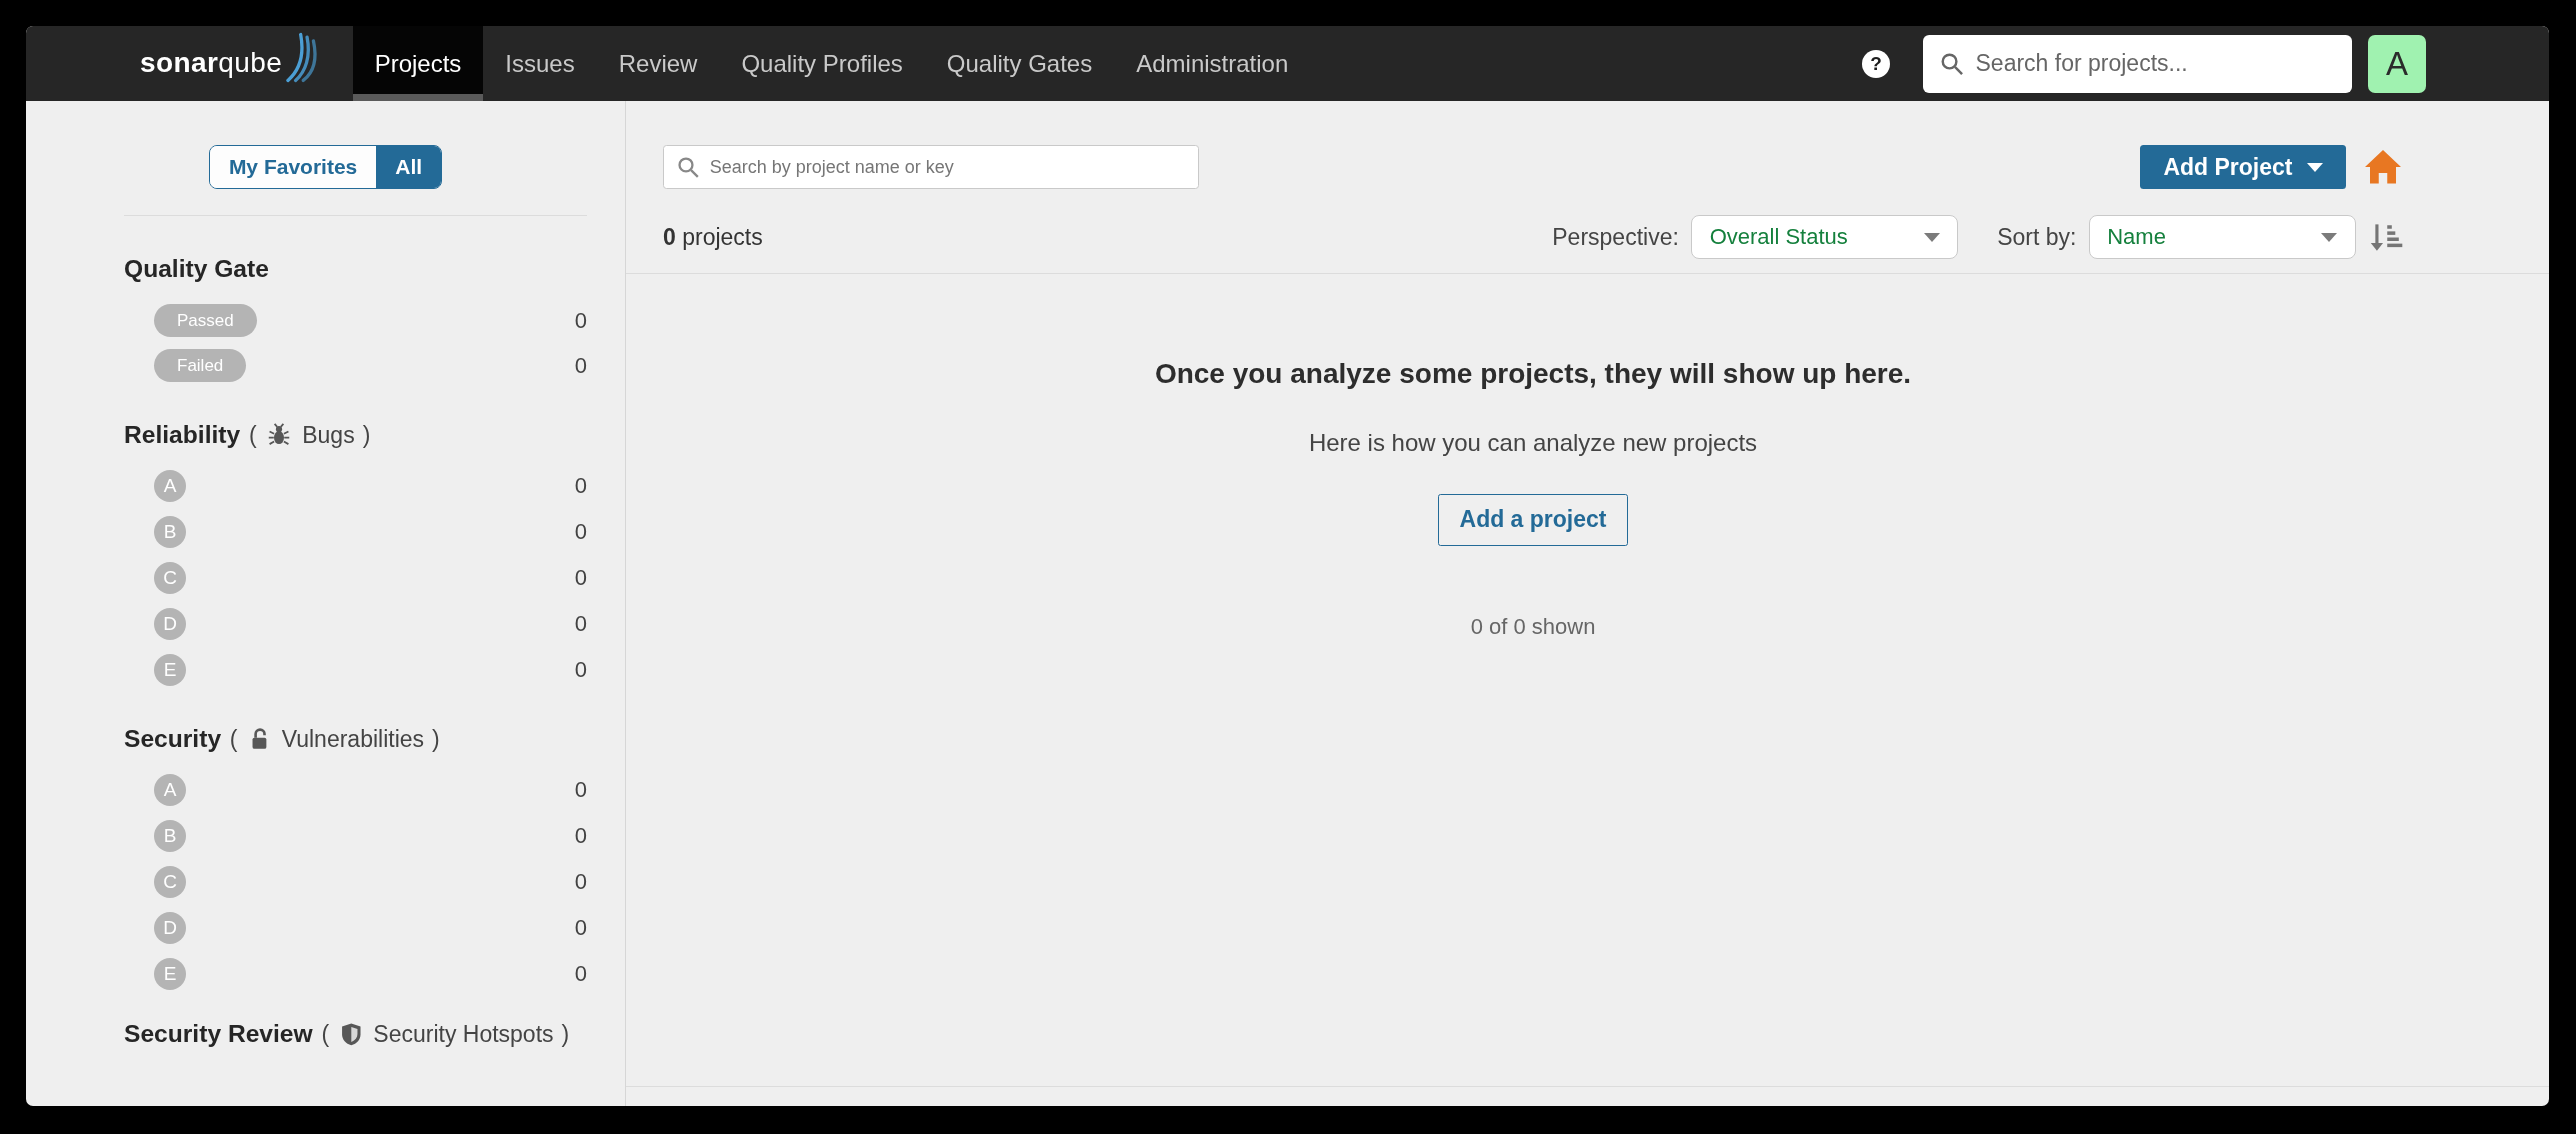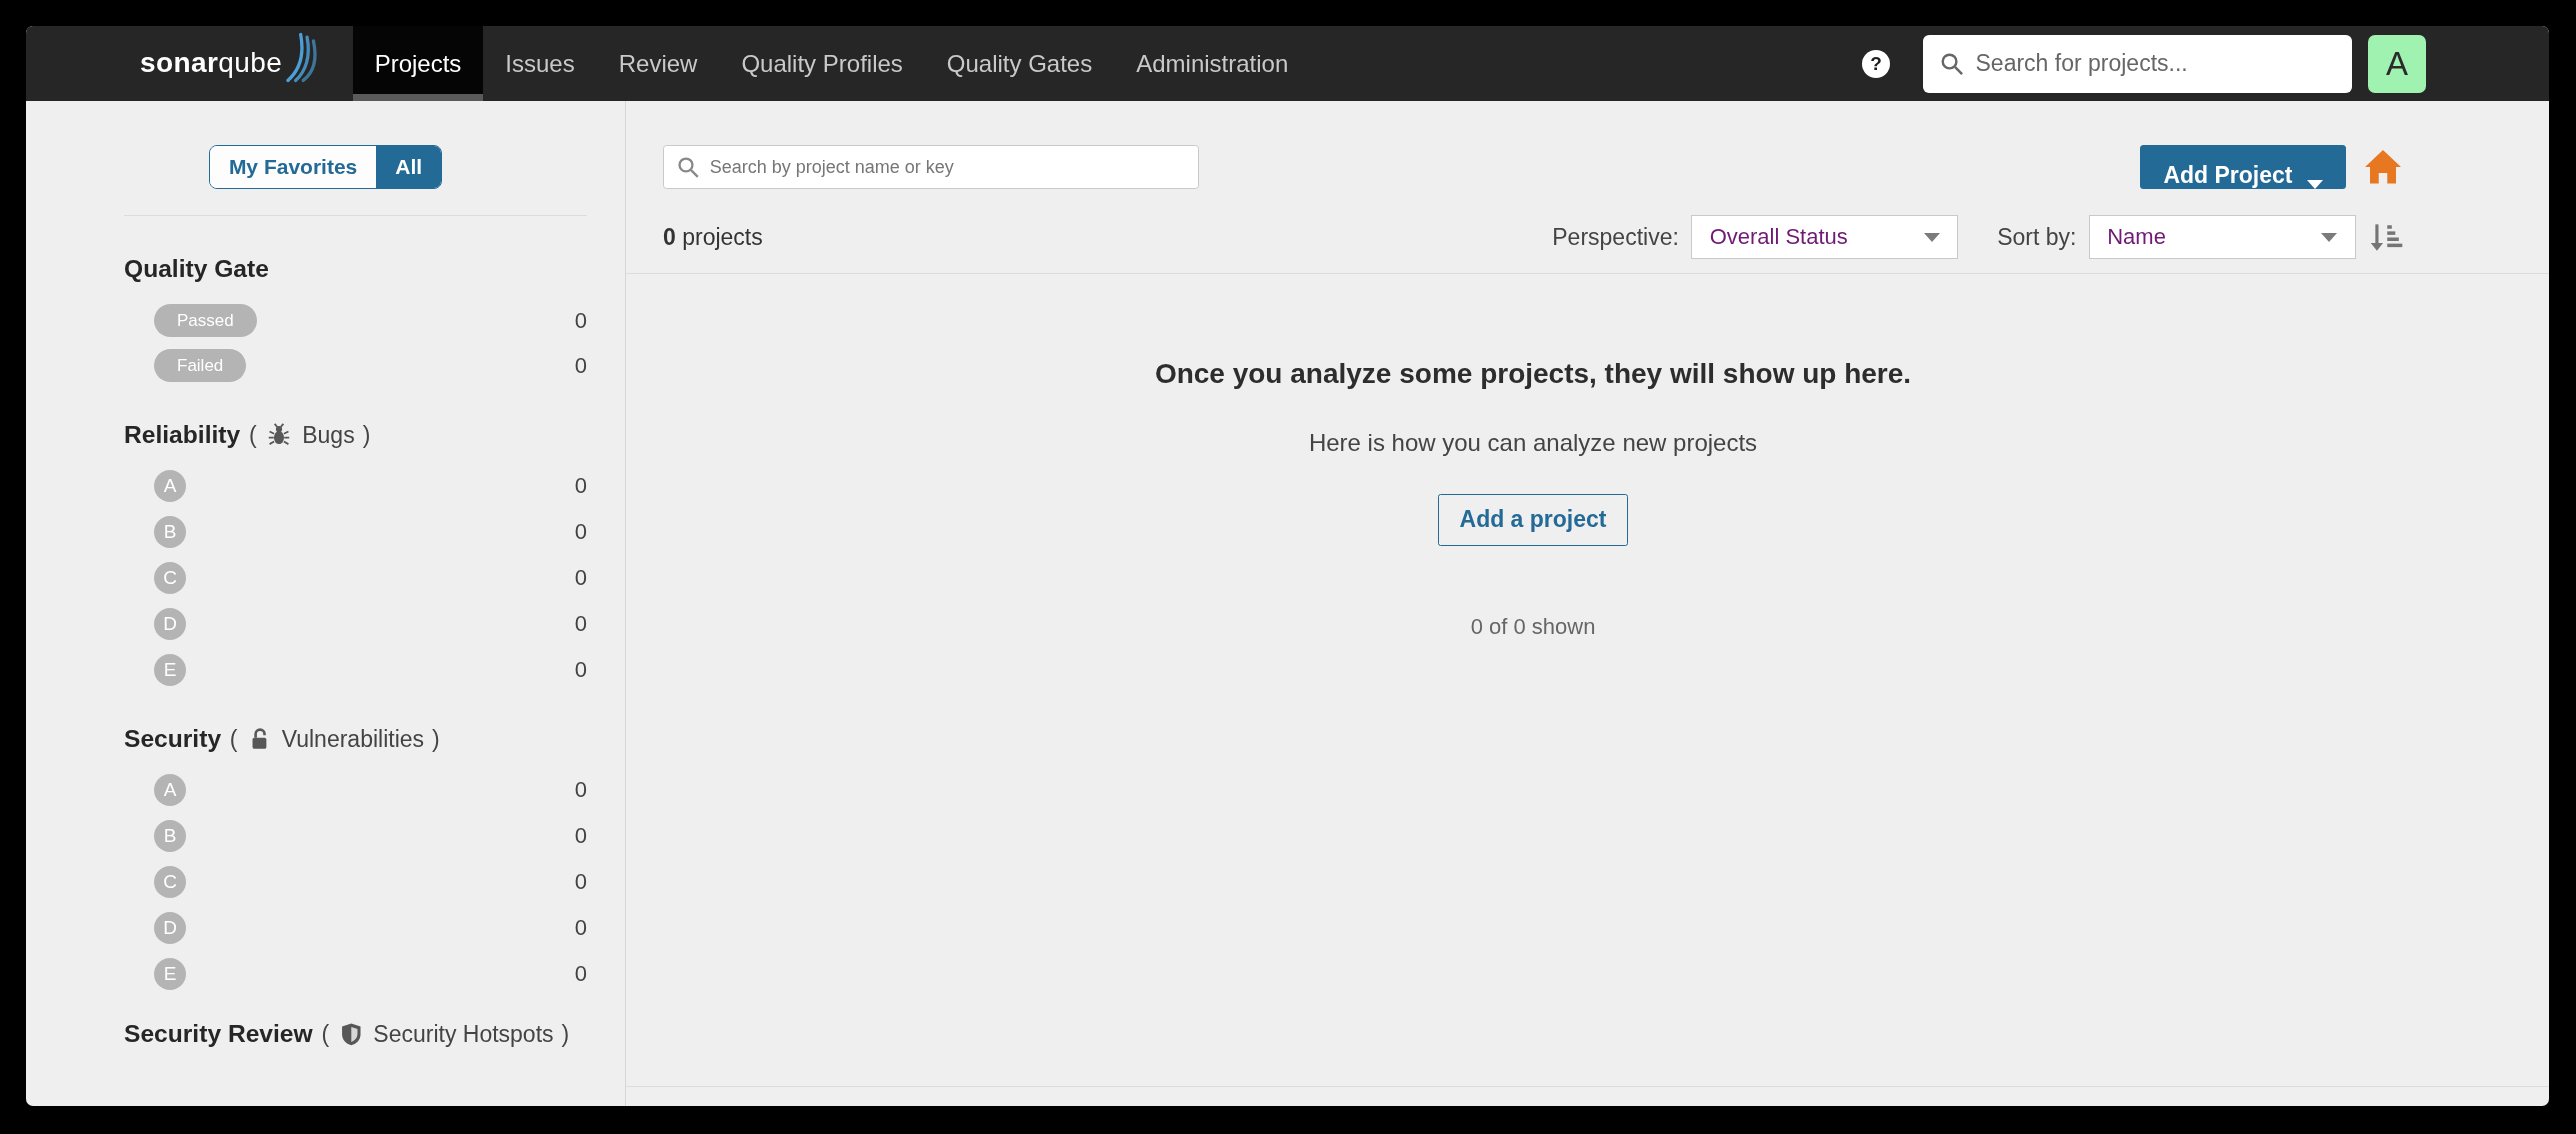--- a/index.html
+++ b/index.html
@@ -61,32 +61,32 @@
   
   .main { position:absolute; left:600px; right:0; top:0; bottom:0; padding:44px 146px 0 37px; }
   .row1 { display:flex; align-items:center; }
   .proj-search { width:536px; height:44px; background:#fff; border:0.9px solid #c9c9c9; border-radius:3.5px;
     display:flex; align-items:center; padding:0 12.3px; }
   .proj-search input { border:none; outline:none; flex:1; font-size:18px; color:#444;
     margin-left:8.8px; font-family:inherit; background:transparent; }
   .proj-search input::placeholder { color:#767676; }
   .add-project { margin-left:auto; height:44px; background:#236a97; color:#fff; border:none;
     border-radius:3.5px; font-size:23px; font-weight:bold; font-family:inherit;
-    display:flex; align-items:flex-end; gap:14px; padding:0 23px; cursor:pointer; }
+    display:flex; align-items:center; gap:14px; padding:0 23px; cursor:pointer; }
   .caret-w { width:0; height:0; border-left:8px solid transparent; border-right:8px solid transparent;
     border-top:9.6px solid #fff; }
   .home-btn { margin-left:17.5px; background:none; border:none; cursor:pointer; display:flex; }
 
   .row2 { display:flex; align-items:center; margin-top:26px; height:44px; }
   .proj-count { font-size:23px; color:#333; }
   .proj-count b { font-weight:bold; }
   .row2-right { margin-left:auto; display:flex; align-items:center; }
   .ctl-label { font-size:23px; color:#444; margin-right:12.3px; }
-  .select { width:267px; height:44px; background:#fff; border:0.9px solid #c9c9c9; border-radius:0;
-    display:flex; align-items:center; padding:0 17.5px; font-size:22px; color:#701a75; cursor:pointer;gap:35px; }
+  .select { width:267px; height:44px; background:#fff; border:0.9px solid #c9c9c9; border-radius:8px;
+    display:flex; align-items:center; padding:0 17.5px; font-size:22px; color:#15803d; cursor:pointer;gap:35px; }
   .select .caret-g { margin-left:auto; width:0; height:0; border-left:8px solid transparent;
     border-right:8px solid transparent; border-top:9.6px solid #7b7b7b; }
   .gap45 { width:39px; }
   .sort-dir { margin-left:12.3px; background:none; border:none; cursor:pointer; display:flex; }
 
   .main-hr { margin-top:14px; border:none; border-top:0.9px solid #dcdcdc; margin-left:-37px; margin-right:-146px; }
 
   .empty { text-align:center; }
   .empty-title { margin-top:84px; font-size:28px; font-weight:bold; color:#2d2d2d; }
   .empty-sub { margin-top:39px; font-size:24px; color:#444; }

